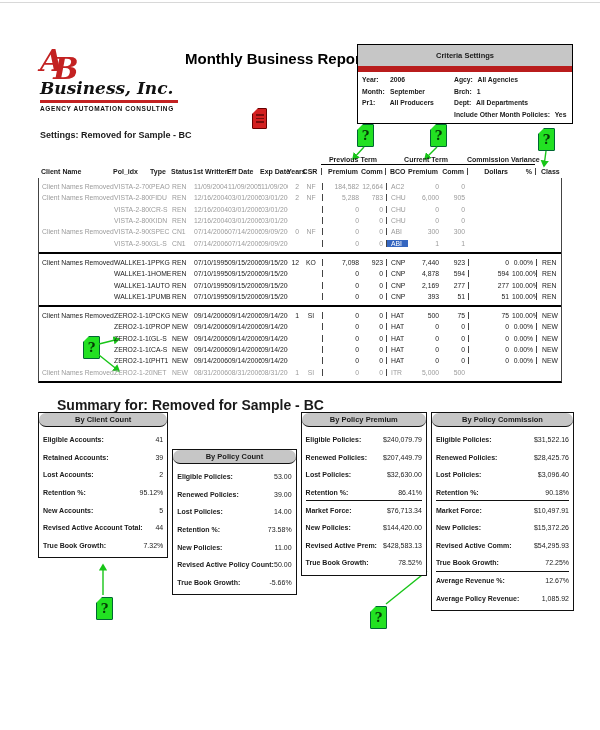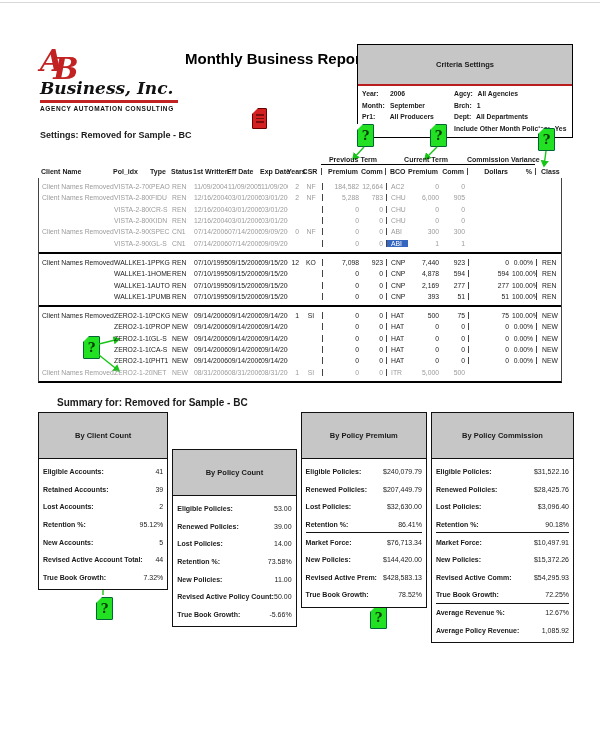--- a/index.html
+++ b/index.html
@@ -20,21 +20,21 @@
   .logo-rule{height:3px;background:var(--logo-red);width:138px;margin-top:2px;}
   .logo-tag{font-size:6.5px;font-weight:bold;letter-spacing:.6px;color:#111;margin-top:2px;white-space:nowrap;}
 
   
   .title{left:185px;top:50px;}
   .title h1{margin:0;font-size:15px;font-weight:bold;color:#000;}
   .title h2{margin:0;font-size:11px;font-weight:bold;color:#000;}
 
   
   .criteria{left:357px;top:44px;width:214px;border:1.5px solid #000;background:#fff;}
-  .criteria-title{background:var(--bar-grey);border-bottom:2px solid #b91c1c;text-align:center;font-size:7.5px;font-weight:bold;padding:15px 0;}
+  .criteria-title{background:var(--bar-grey);border-bottom:6px solid #b91c1c;text-align:center;font-size:7.5px;font-weight:bold;padding:6px 0;}
   .criteria-body{display:flex;padding:2px 4px 3px 4px;font-size:6.8px;font-weight:bold;line-height:1.7;}
   .criteria-col{white-space:nowrap;}
   .criteria-col.left{width:92px;}
   .criteria-row .lab{display:inline-block;min-width:26px;}
   .criteria-col.right .criteria-row .lab{min-width:0;margin-right:3px;}
 
   
   .producer{left:40px;top:130px;font-size:9px;font-weight:bold;}
 
   
@@ -80,24 +80,24 @@
   .c8{text-align:center;}
   .c9,.c10,.c12,.c13,.c14,.c15{text-align:right;padding-right:3px;}
   .c11{padding-left:4px;}
   .c16{padding-left:5px;}
   
   .vline-a{border-left:1px solid #444;}
   .muted{color:var(--muted);}
   .hl{background:var(--sel-blue);color:#fff;}
 
   
-  .summary-title{left:57px;top:397px;font-size:10px;font-weight:bold;}
+  .summary-title{left:57px;top:397px;font-size:14px;font-weight:bold;}
   .boxes{left:38px;top:412px;width:536px;display:flex;gap:4px;align-items:flex-start;}
   .sbox{border:1.5px solid #111;background:#fff;}
-  .sbox .bar{background:var(--bar-grey);border-bottom:1.5px solid #111;text-align:center;font-weight:bold;font-size:7.5px;padding:18px 0;}
+  .sbox .bar{background:var(--bar-grey);border-bottom:1.5px solid #111;text-align:center;font-weight:bold;font-size:7.5px;padding:2px 0;border-radius:7px;}
   .sbox .body{padding:4px 4px 3px 4px;}
   .srow{display:flex;justify-content:space-between;height:17.6px;align-items:center;font-size:7px;}
   .srow .lab{font-weight:bold;white-space:nowrap;}
   .srow .val{text-align:right;white-space:nowrap;}
   .srow.divider{border-top:1.5px solid #111;margin-top:-1px;}
   .b0{width:130px;} .b1{width:124px;margin-top:37px;} .b2{width:126px;} .b3{width:143px;}
 </style>
 </head>
 <body style="--logo-red: #c32222; --note-green: #22e122; --note-red: #d32020; --bar-grey: #c6c6c6; --muted: #9b9b9b; --sel-blue: #3566c0;">
 

